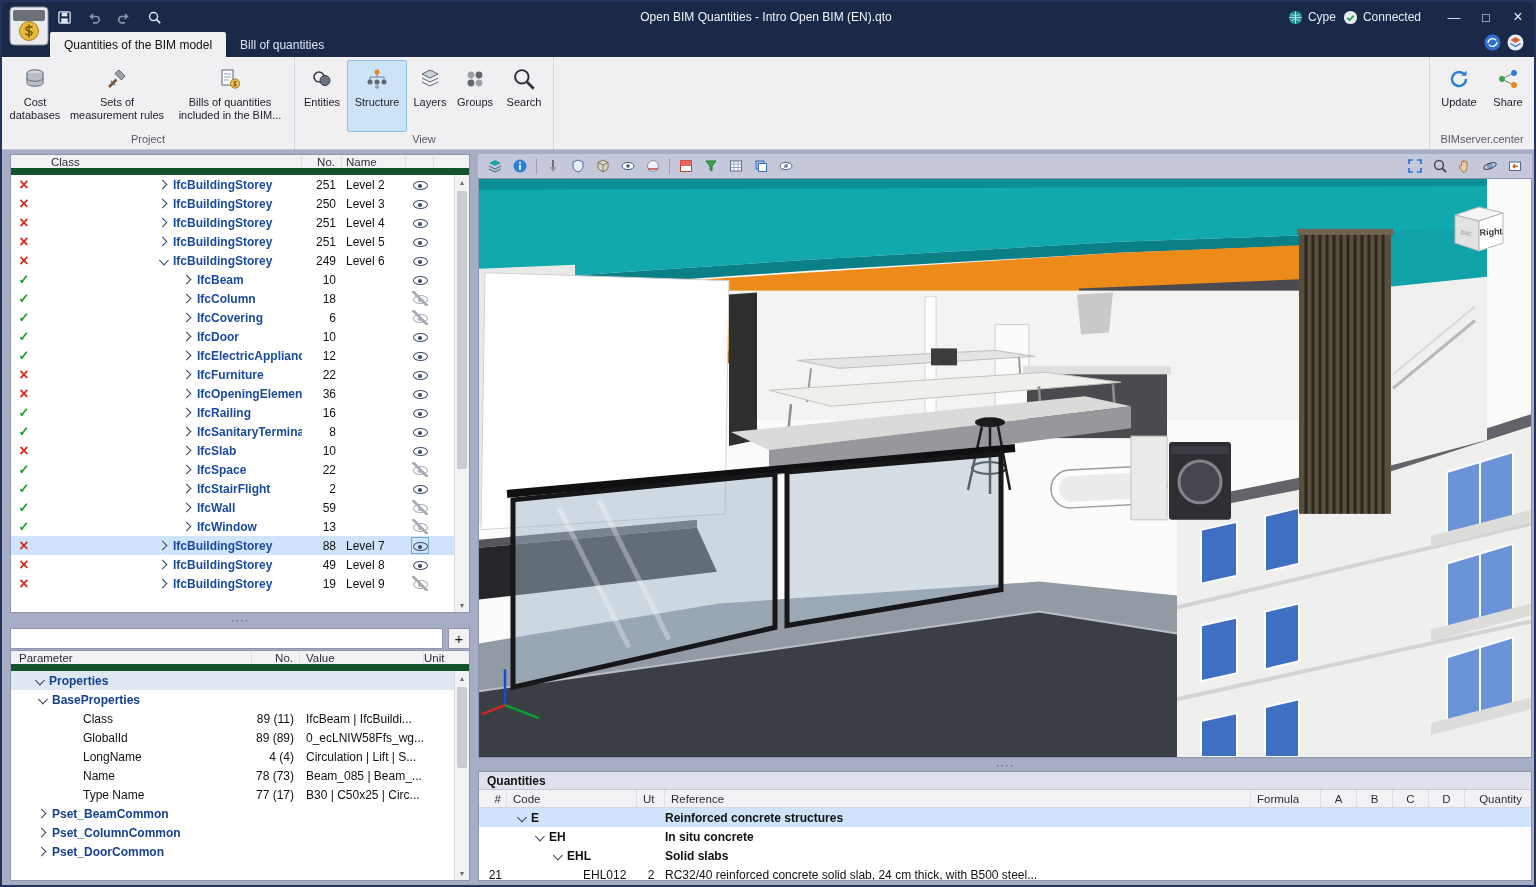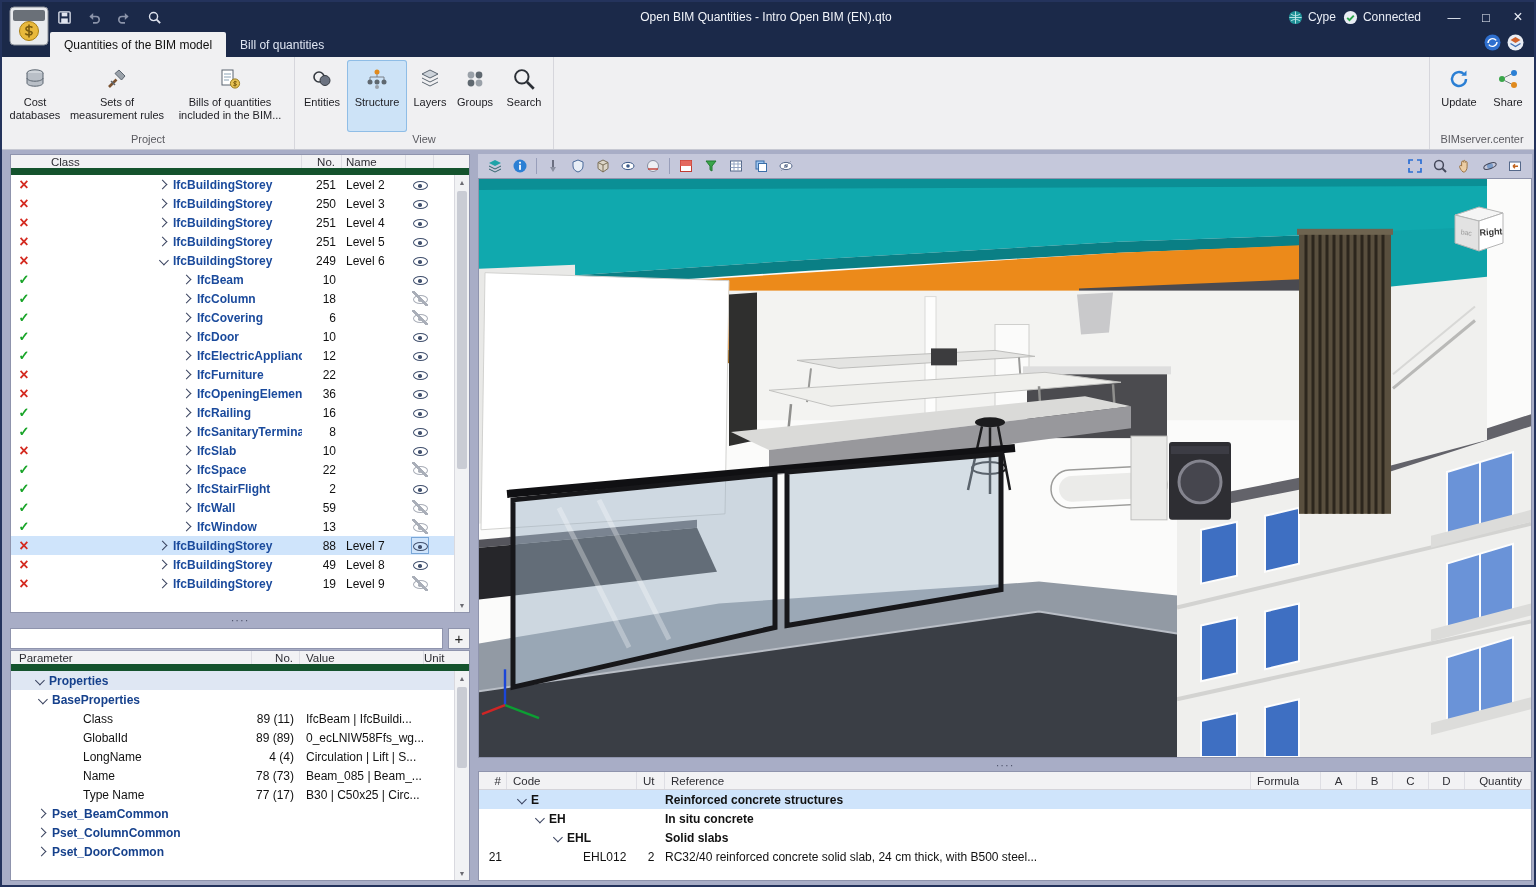--- a/index.html
+++ b/index.html
@@ -1001,20 +1001,21 @@
             <text x="44" y="36" font-size="9" font-weight="bold" fill="#3a3a3a" text-anchor="middle" transform="rotate(-4 44 34)">Right</text>
           </svg>
         </span>
       </div>
 
       <div class="h-split">
           <span>····</span>
         </div>
 
       <div class="panel quant-panel">
+        <div class="q-title">Quantities</div>
         <div class="q-head">
           <span class="qh-num">#</span>
           <span class="qh-code">Code</span>
           <span class="qh-ut">Ut</span>
           <span class="qh-ref">Reference</span>
           <span class="qh-frm">Formula</span>
           <span class="qh-abcd">A</span>
           <span class="qh-abcd">B</span>
           <span class="qh-abcd">C</span>
           <span class="qh-abcd">D</span>

